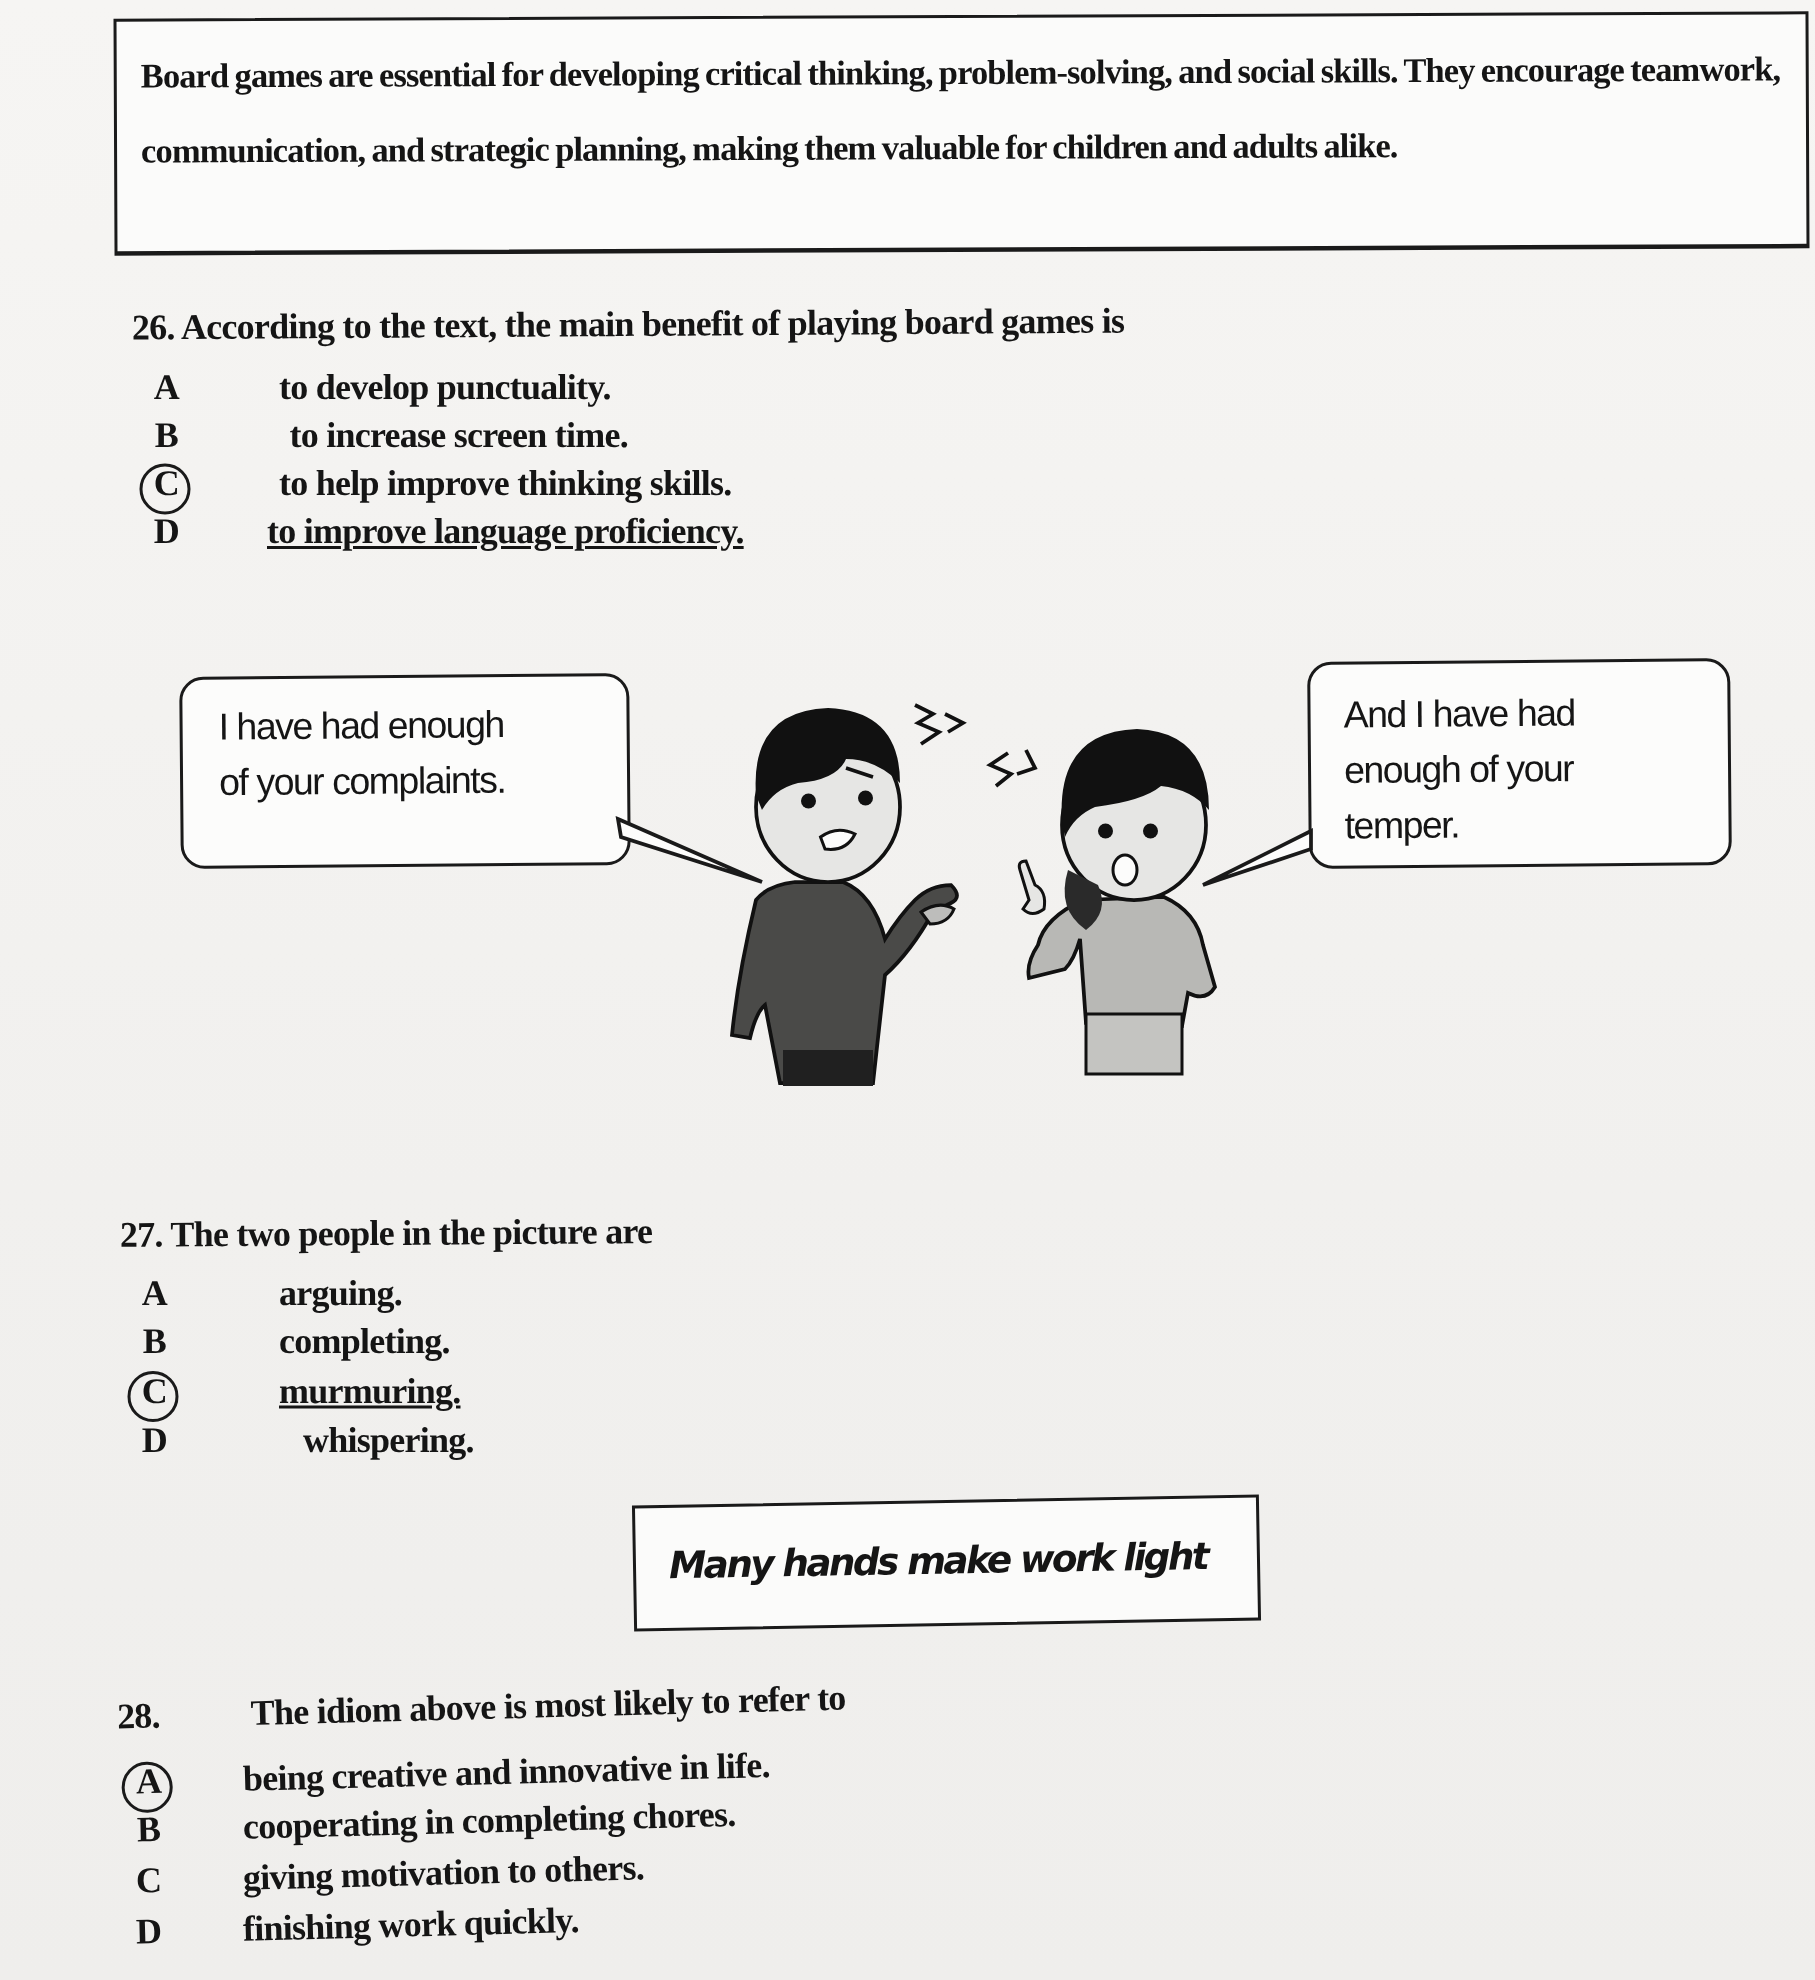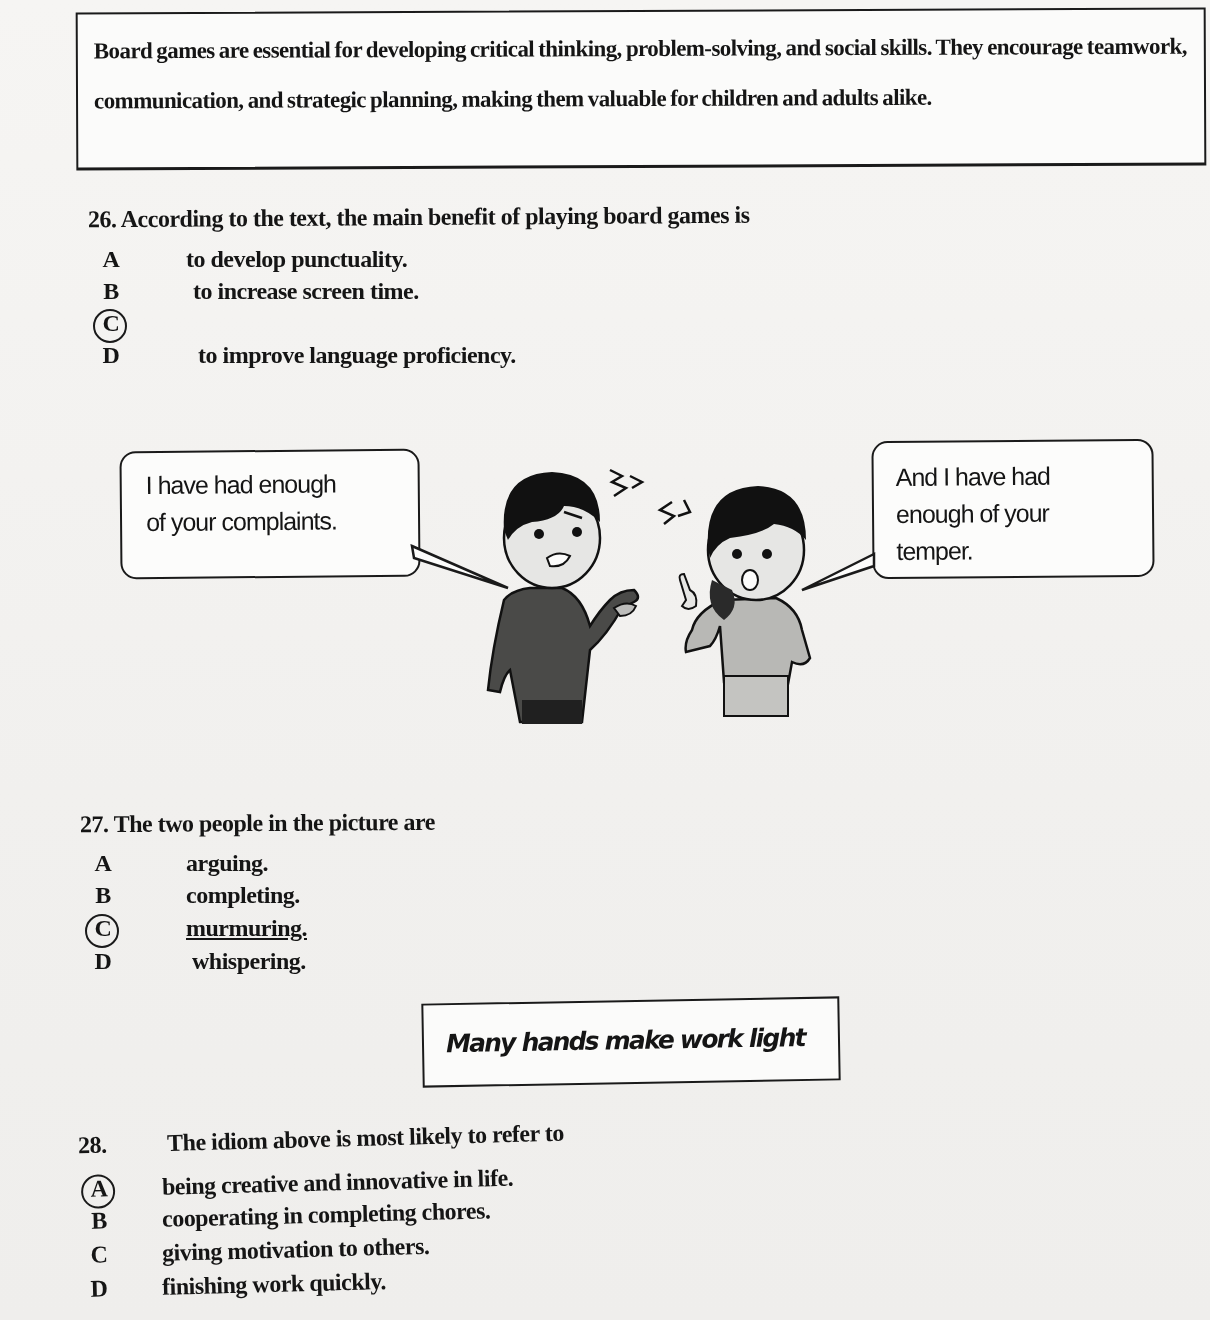--- a/index.html
+++ b/index.html
@@ -73,24 +73,25 @@
   <div class="option" style="left:98px; top:246px; width:600px; height:30px;">
     <span class="opt-letter">A</span>
     <span class="opt-text" style="left:88px;">to develop punctuality.</span>
   </div>
   <div class="option" style="left:98px; top:278px; width:600px; height:30px;">
     <span class="opt-letter">B</span>
     <span class="opt-text" style="left:95px;">to increase screen time.</span>
   </div>
   <div class="option circled" style="left:98px; top:310px; width:600px; height:30px;">
     <span class="opt-letter">C</span>
+    <span class="opt-text" style="left:88px;">to help improve thinking skills.</span>
   </div>
   <div class="option" style="left:98px; top:342px; width:600px; height:30px;">
     <span class="opt-letter">D</span>
-    <span class="opt-text" style="left:100px;">to improve language proficiency.</span>
+    <span class="opt-text" style="left:80px;text-decoration:underline;">to improve language proficiency.</span>
   </div>
 
   <div class="illustration">
     <div class="bubble bubble-left">
       <span>I have had enough</span>
       <span>of your complaints.</span>
     </div>
     <div class="bubble bubble-right">
       <span>And I have had</span>
       <span>enough of your</span>
@@ -144,21 +145,21 @@
   <div class="option" style="left:90px; top:882px; width:400px; height:30px;">
     <span class="opt-letter">B</span>
     <span class="opt-text" style="left:96px;">completing.</span>
   </div>
   <div class="option circled" style="left:90px; top:915px; width:400px; height:30px;">
     <span class="opt-letter">C</span>
     <span class="opt-text" style="left:96px;text-decoration:underline;">murmuring.</span>
   </div>
   <div class="option" style="left:90px; top:948px; width:400px; height:30px;">
     <span class="opt-letter">D</span>
-    <span class="opt-text" style="left:102px;">whispering.</span>
+    <span class="opt-text" style="left:112px;">whispering.</span>
   </div>
 
   <div class="idiom-box">
     <span>Many hands make work light</span>
   </div>
 
   <div class="question" style="left:78px; top:1126px; transform:rotate(-1.5deg);">
     <span class="q-num" style="width:84px;">28.</span>
     <span>The idiom above is most likely to refer to</span>
   </div>

